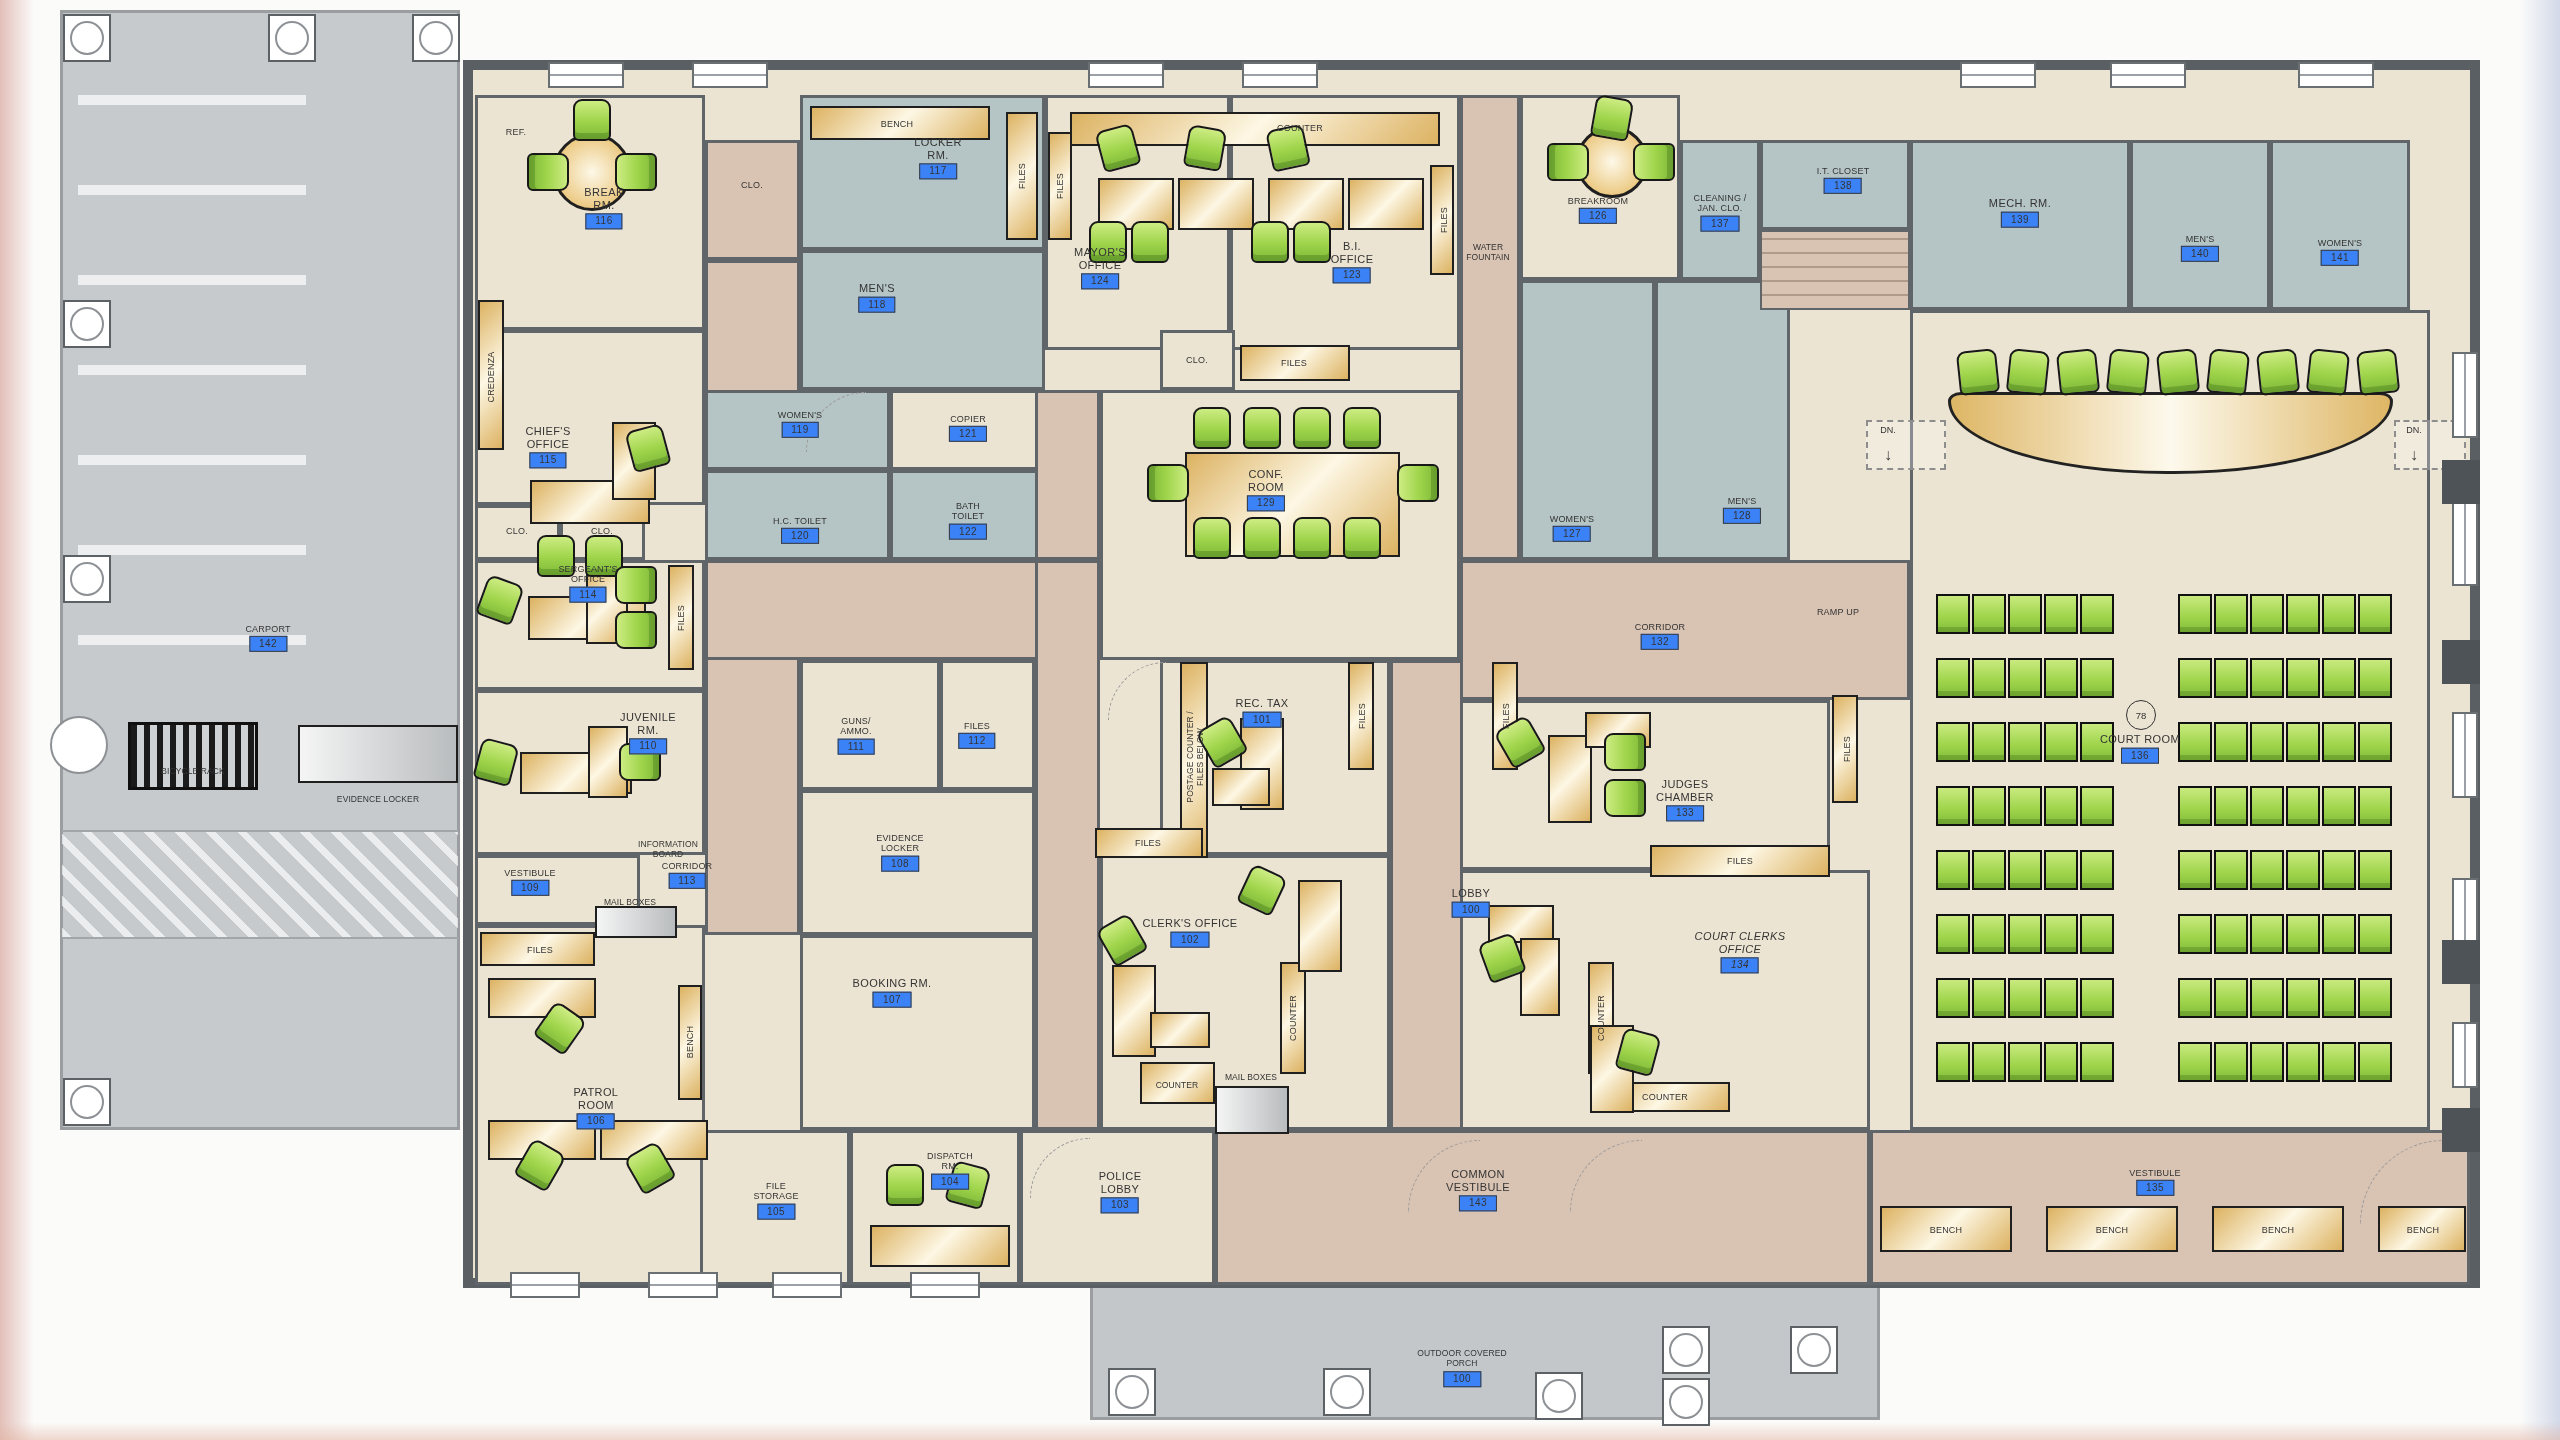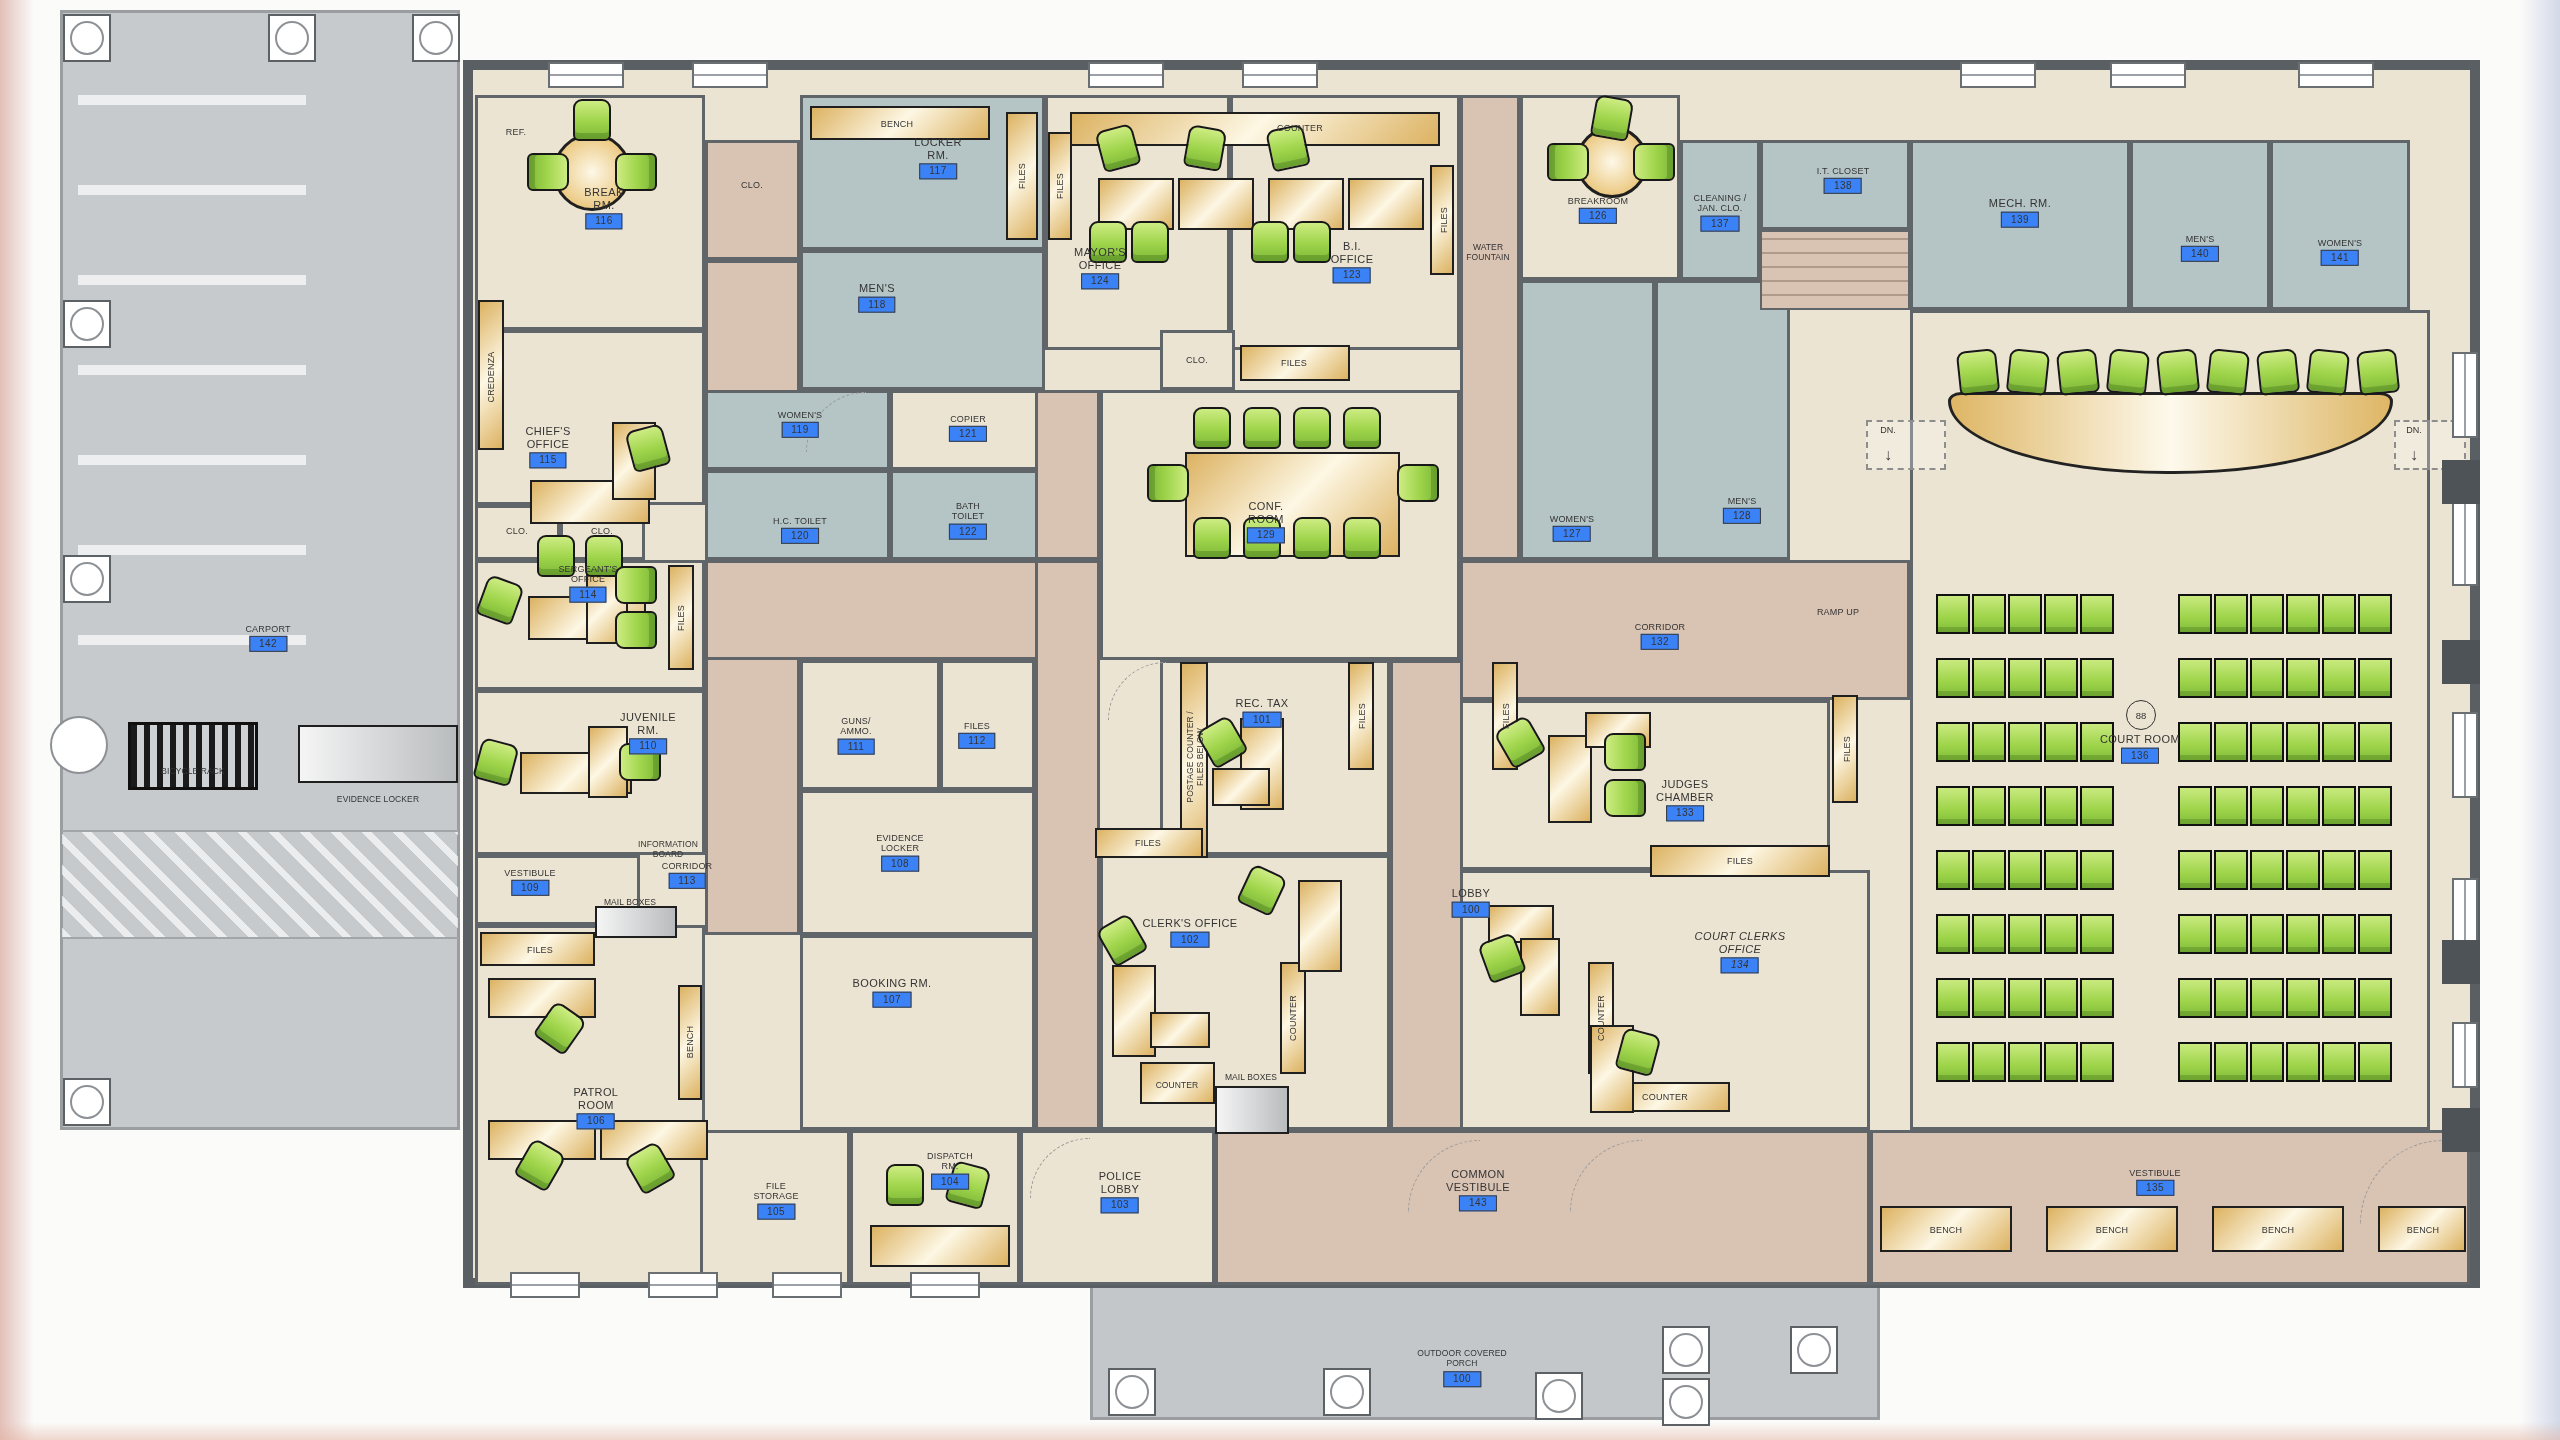--- a/index.html
+++ b/index.html
@@ -150,21 +150,21 @@
       <div class="room pink" style="position: absolute; left: 705px; top: 560px; width: 395px; height: 100px; z-index: 3;"></div>
       <div class="room beige" style="position: absolute; left: 1045px; top: 95px; width: 185px; height: 255px; z-index: 3;"></div>
       <div class="roomlabel" style="left: 1100px; top: 268px;"><span>MAYOR'S
 OFFICE</span><br><span class="num">124</span></div>
       <div class="room beige" style="position: absolute; left: 1230px; top: 95px; width: 230px; height: 255px; z-index: 3;"></div>
       <div class="roomlabel" style="left: 1352px; top: 262px;"><span>B.I.
 OFFICE</span><br><span class="num">123</span></div>
       <div class="room beige" style="position: absolute; left: 1160px; top: 330px; width: 75px; height: 60px; z-index: 3;"></div>
       <div class="roomlabel sm" style="left: 1197px; top: 360px;"><span>CLO.</span></div>
       <div class="room beige" style="position: absolute; left: 1100px; top: 390px; width: 360px; height: 270px; z-index: 3;"></div>
-      <div class="roomlabel" style="left: 1266px; top: 490px; margin-top: 32px;"><span>CONF.
+      <div class="roomlabel" style="left: 1266px; top: 490px;"><span>CONF.
 ROOM</span><br><span class="num">129</span></div>
       <div class="room pink" style="position: absolute; left: 1035px; top: 390px; width: 65px; height: 170px; z-index: 3;"></div>
       <div class="room pink" style="position: absolute; left: 1035px; top: 560px; width: 65px; height: 570px; z-index: 3;"></div>
       <div class="room beige" style="position: absolute; left: 800px; top: 660px; width: 140px; height: 130px; z-index: 3;"></div>
       <div class="roomlabel sm" style="left: 856px; top: 735px;"><span>GUNS/
 AMMO.</span><br><span class="num">111</span></div>
       <div class="room beige" style="position: absolute; left: 940px; top: 660px; width: 95px; height: 130px; z-index: 3;"></div>
       <div class="roomlabel sm" style="left: 977px; top: 735px;"><span>FILES</span><br><span class="num">112</span></div>
       <div class="room beige" style="position: absolute; left: 800px; top: 790px; width: 235px; height: 145px; z-index: 3;"></div>
       <div class="roomlabel sm" style="left: 900px; top: 852px;"><span>EVIDENCE
@@ -407,21 +407,21 @@
       <div class="seat" style="position: absolute; left: 2250px; top: 978px; width: 34px; height: 40px; z-index: 30;"></div>
       <div class="seat" style="position: absolute; left: 2286px; top: 978px; width: 34px; height: 40px; z-index: 30;"></div>
       <div class="seat" style="position: absolute; left: 2322px; top: 978px; width: 34px; height: 40px; z-index: 30;"></div>
       <div class="seat" style="position: absolute; left: 2358px; top: 978px; width: 34px; height: 40px; z-index: 30;"></div>
       <div class="seat" style="position: absolute; left: 2178px; top: 1042px; width: 34px; height: 40px; z-index: 30;"></div>
       <div class="seat" style="position: absolute; left: 2214px; top: 1042px; width: 34px; height: 40px; z-index: 30;"></div>
       <div class="seat" style="position: absolute; left: 2250px; top: 1042px; width: 34px; height: 40px; z-index: 30;"></div>
       <div class="seat" style="position: absolute; left: 2286px; top: 1042px; width: 34px; height: 40px; z-index: 30;"></div>
       <div class="seat" style="position: absolute; left: 2322px; top: 1042px; width: 34px; height: 40px; z-index: 30;"></div>
       <div class="seat" style="position: absolute; left: 2358px; top: 1042px; width: 34px; height: 40px; z-index: 30;"></div>
-      <div class="circle88" style="position: absolute; left: 2126px; top: 700px; width: 30px; height: 30px; z-index: 40;">88</div>
+      <div class="circle88" style="position: absolute; left: 2126px; top: 700px; width: 30px; height: 30px; z-index: 40;">78</div>
       <div class="dn" style="position: absolute; left: 1866px; top: 420px; width: 80px; height: 50px; z-index: 28;"></div>
       <div class="dntext" style="left: 1888px; top: 430px;">DN.</div>
       <div class="arrow" style="left: 1888px; top: 455px;">↓</div>
       <div class="dn" style="position: absolute; left: 2394px; top: 420px; width: 72px; height: 50px; z-index: 28;"></div>
       <div class="dntext" style="left: 2414px; top: 430px;">DN.</div>
       <div class="arrow" style="left: 2414px; top: 455px;">↓</div>
       <div class="roomlabel sm" style="left: 516px; top: 132px;"><span>REF.</span></div>
       <div class="roomlabel sm" style="left: 897px; top: 124px;"><span>BENCH</span></div>
       <div class="roomlabel sm rot" style="left: 1022px; top: 176px;"><span>FILES</span></div>
       <div class="roomlabel sm rot" style="left: 491px; top: 377px;"><span>CREDENZA</span></div>

